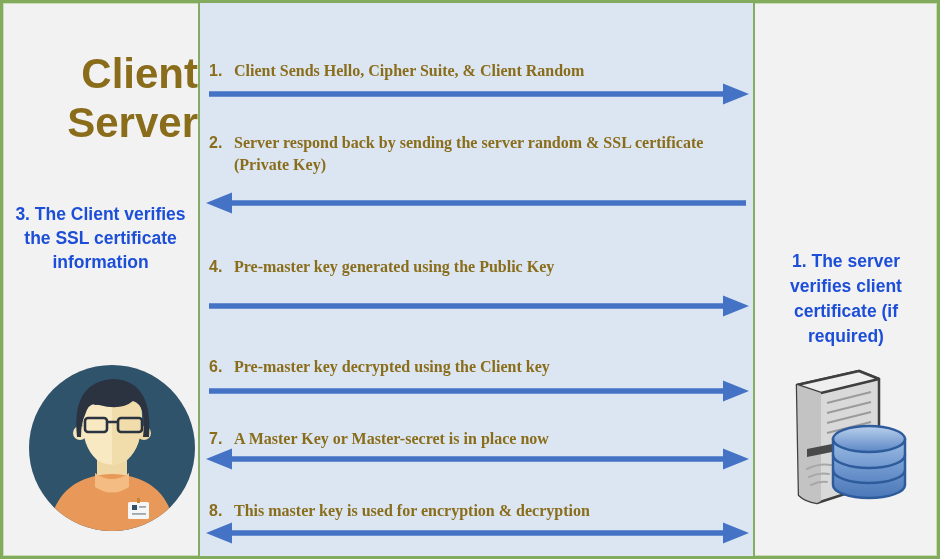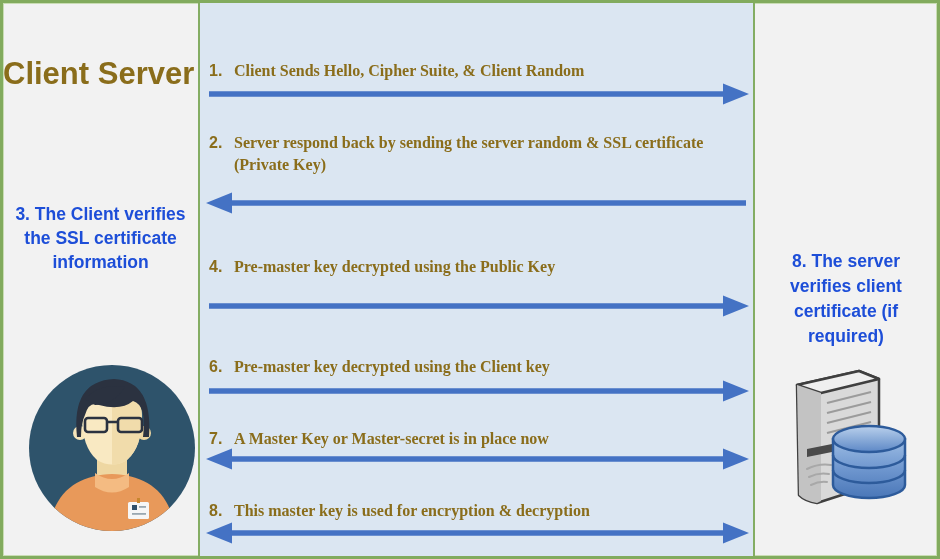--- a/index.html
+++ b/index.html
@@ -15,22 +15,22 @@
   }
 
   .panel { position:absolute; top:0; bottom:0; }
   .panel-left  { left:0; width:195px; }
   .panel-mid   { left:195px; width:557px; background:#dbe6f2;
                  border-left:2px solid #84ad63; border-right:2px solid #84ad63; }
   .panel-right { left:752px; right:0; }
 
   .title {
     position:absolute; top:46px; left:0; right:0;
-    text-align:left; color:#8a6d1b; font-weight:bold;
-    font-size:31px; line-height:49px;
+    text-align:right; color:#8a6d1b; font-weight:bold;
+    font-size:42px; line-height:49px;
   }
   .note {
     position:absolute; left:0; right:0;
     text-align:center; color:#1d4ed8; font-weight:bold;
     font-size:17.5px; line-height:24px;
   }
   .note-left  { top:199px; padding:0 6px; }
   .note-right { top:246px; line-height:25px; padding:0 24px; }
 
   .step {
@@ -108,21 +108,21 @@
       <span class="num">2.</span>
       <span class="txt">Server respond back by sending the server random &amp; SSL certificate (Private Key)</span>
     </div>
     <svg class="arrow" style="top:188px" viewBox="0 0 543 24" preserveAspectRatio="none">
       <polygon points="26,1.5 0,12 26,22.5" fill="#4472c4"></polygon>
       <line x1="22" y1="12" x2="540" y2="12" stroke="#4472c4" stroke-width="5.5"></line>
     </svg>
 
     <div class="step" style="top:253px">
       <span class="num">4.</span>
-      <span class="txt">Pre-master key decrypted using the Public Key</span>
+      <span class="txt">Pre-master key generated using the Public Key</span>
     </div>
     <svg class="arrow" style="top:291px" viewBox="0 0 543 24" preserveAspectRatio="none">
       <line x1="3" y1="12" x2="521" y2="12" stroke="#4472c4" stroke-width="5.5"></line>
       <polygon points="517,1.5 543,12 517,22.5" fill="#4472c4"></polygon>
     </svg>
 
     <div class="step" style="top:353px">
       <span class="num">6.</span>
       <span class="txt">Pre-master key decrypted using the Client key</span>
     </div>
@@ -147,21 +147,21 @@
     </div>
     <svg class="arrow" style="top:518px" viewBox="0 0 543 24" preserveAspectRatio="none">
       <polygon points="26,1.5 0,12 26,22.5" fill="#4472c4"></polygon>
       <line x1="22" y1="12" x2="521" y2="12" stroke="#4472c4" stroke-width="5.5"></line>
       <polygon points="517,1.5 543,12 517,22.5" fill="#4472c4"></polygon>
     </svg>
 
   </div>
 
   <div class="panel panel-right">
-    <div class="note note-right">8. The server verifies client certificate (if required)</div>
+    <div class="note note-right">1. The server verifies client certificate (if required)</div>
     <div class="server-wrap">
       <svg viewBox="0 0 146 152">
         <defs>
           <linearGradient id="dbg" x1="0" y1="0" x2="0" y2="1">
             <stop offset="0" stop-color="#9dbde4"></stop>
             <stop offset="0.5" stop-color="#6f97cf"></stop>
             <stop offset="1" stop-color="#4a77b8"></stop>
           </linearGradient>
           <linearGradient id="dbt" x1="0" y1="0" x2="0" y2="1">
             <stop offset="0" stop-color="#b9d0ec"></stop>

